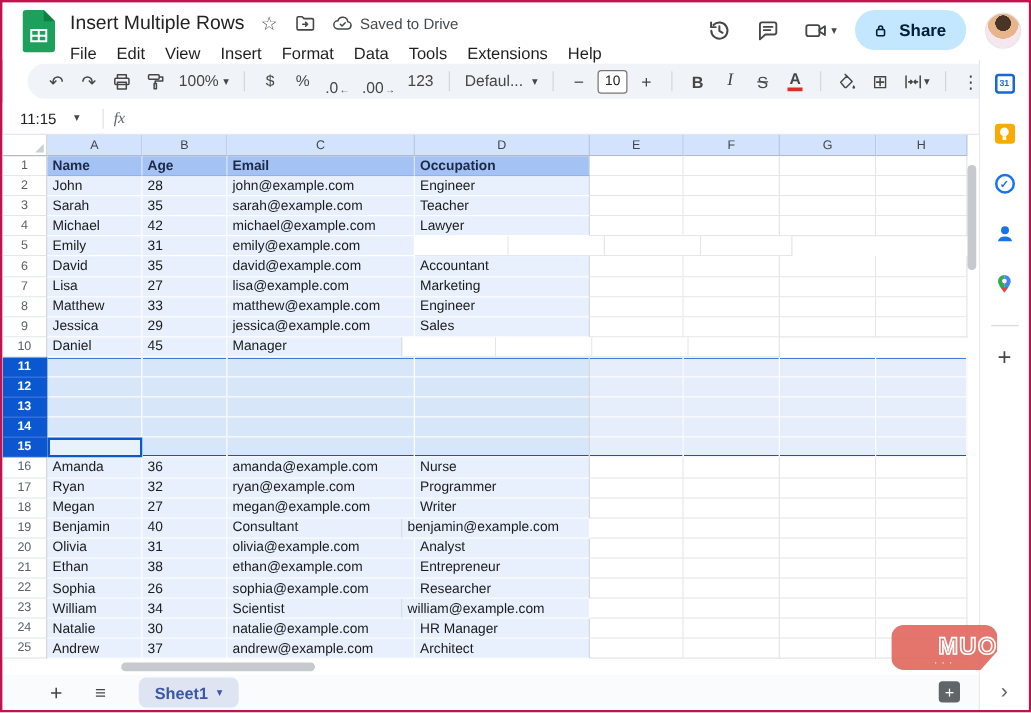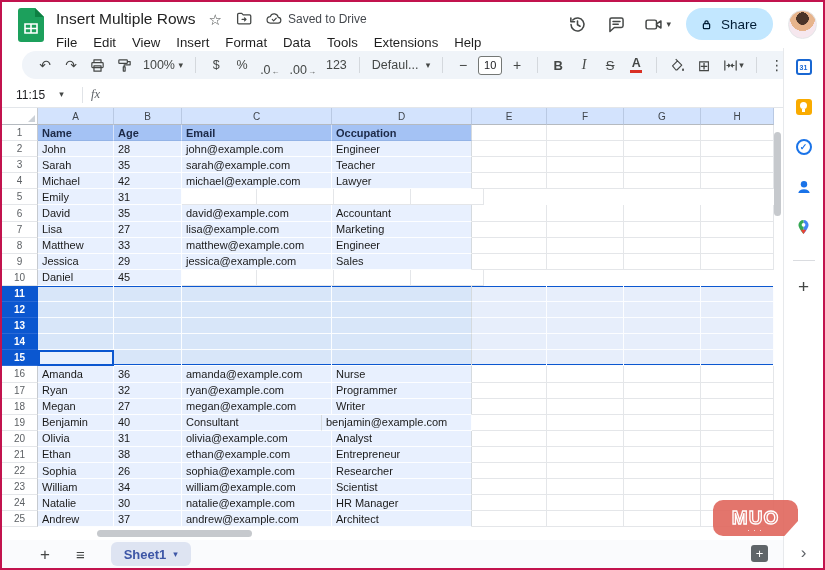--- a/index.html
+++ b/index.html
@@ -15,21 +15,21 @@
   .tb-ic{margin-left:13px;display:flex;align-items:center;color:#444746;}
   .star-g{font-size:15px;color:#444746;line-height:1;}
   .saved{display:flex;align-items:center;gap:5px;margin-left:12px;font-size:12px;color:#45494e;white-space:nowrap;}
   .menu-row{display:flex;align-items:center;height:20px;margin-top:1px;margin-left:-8px;}
   .menu-item{font-size:13.2px;color:#1f1f1f;padding:0 8px;cursor:default;white-space:nowrap;}
   .top-right{margin-left:auto;display:flex;align-items:center;gap:15px;margin-top:6px;margin-right:6px;}
   .tr-ic{width:24px;height:24px;display:flex;align-items:center;justify-content:center;}
   .cam-grp{display:flex;align-items:center;gap:2px;}
   .caret{font-size:9px;color:#444746;line-height:1;}
   .share-btn{display:flex;align-items:center;gap:7px;background:#c2e7ff;border-radius:16px;height:32px;padding:0 16px 0 13px;}
-  .share-label{font-size:13.5px;font-weight:400;color:#001d35;}
+  .share-label{font-size:13.5px;font-weight:700;color:#001d35;}
   .avatar{width:29px;height:29px;border-radius:50%;background:
     radial-gradient(circle at 50% 28%, #4a3428 0 26%, #e7b48c 27% 52%, #f6e7ee 53%);
     border:1px solid #e4e6e8;}
 
   
   .body-row{display:flex;height:calc(570px - 4px - 46px);}
   .main-col{width:781px;display:flex;flex-direction:column;}
   .side-panel{width:40px;border-left:1px solid #e7e9ec;background:#fff;display:flex;flex-direction:column;align-items:center;padding-top:10px;}
   .sp-ic{width:18px;height:18px;margin-bottom:22px;display:flex;align-items:center;justify-content:center;flex:0 0 auto;}
   .cal-ic{width:16px;height:16px;border:2px solid #1967d2;border-radius:3px;background:#fff;display:flex;align-items:center;justify-content:center;font-size:7px;font-weight:bold;color:#1967d2;}
@@ -92,21 +92,21 @@
   .bottom-bar{height:28px;background:#fafbfd;display:flex;align-items:center;padding-left:38px;gap:26px;}
   .bb-plus{font-size:17px;color:#444746;line-height:1;}
   .bb-menu{font-size:15px;color:#444746;line-height:1;}
   .sheet-tab{display:flex;align-items:center;gap:7px;height:24px;padding:0 13px;background:#dee4f2;border-radius:6px;}
   .sheet-tab .lbl{font-size:13px;font-weight:bold;color:#3d56a6;}
   .sheet-tab .caret{color:#3d56a6;}
 
   
   .watermark{position:absolute;left:711px;top:498px;width:85px;height:36px;background:rgba(224,102,92,0.9);
     border-radius:10px;clip-path:polygon(0 0,100% 0,100% 58%,84% 100%,0 100%);
-    display:flex;align-items:center;justify-content:center;}
+    display:flex;align-items:center;justify-content:flex-end;}
   .wm-text{font-size:19px;font-weight:800;letter-spacing:1px;color:transparent;-webkit-text-stroke:1.3px #ffffff;}
   .wm-dots{position:absolute;bottom:1px;left:34px;font-size:9px;letter-spacing:3px;color:rgba(255,255,255,0.85);}
   .dark-plus{position:absolute;left:749px;top:543px;width:17px;height:17px;background:#5f6569;border-radius:3px;color:#fff;font-size:13px;display:flex;align-items:center;justify-content:center;line-height:1;}
 
   svg{display:block;}
 </style>
 </head>
 <body>
 
 <div class="app">
@@ -320,20 +320,21 @@
               <div class="cell c-data c-dlast" style="width:140px">Lawyer</div>
               <div class="cell c-plain" style="width:75px"></div>
               <div class="cell c-plain" style="width:77px"></div>
               <div class="cell c-plain" style="width:77px"></div>
               <div class="cell c-plain" style="width:73px"></div>
             </div>
             <div class="grid-row">
               <div class="rowh">5</div>
               <div class="cell c-data" style="width:76px">Emily</div>
               <div class="cell c-data" style="width:68px">31</div>
+              <div class="cell c-data" style="width:150px">emily@example.com</div>
               <div class="cell c-plain" style="width:75px"></div>
               <div class="cell c-plain" style="width:77px"></div>
               <div class="cell c-plain" style="width:77px"></div>
               <div class="cell c-plain" style="width:73px"></div>
             </div>
             <div class="grid-row">
               <div class="rowh">6</div>
               <div class="cell c-data" style="width:76px">David</div>
               <div class="cell c-data" style="width:68px">35</div>
               <div class="cell c-data" style="width:150px">david@example.com</div>
@@ -373,20 +374,21 @@
               <div class="cell c-data c-dlast" style="width:140px">Sales</div>
               <div class="cell c-plain" style="width:75px"></div>
               <div class="cell c-plain" style="width:77px"></div>
               <div class="cell c-plain" style="width:77px"></div>
               <div class="cell c-plain" style="width:73px"></div>
             </div>
             <div class="grid-row">
               <div class="rowh">10</div>
               <div class="cell c-data" style="width:76px">Daniel</div>
               <div class="cell c-data" style="width:68px">45</div>
+              <div class="cell c-data c-dlast" style="width:140px">Manager</div>
               <div class="cell c-plain" style="width:75px"></div>
               <div class="cell c-plain" style="width:77px"></div>
               <div class="cell c-plain" style="width:77px"></div>
               <div class="cell c-plain" style="width:73px"></div>
             </div>
             <div class="grid-row sel sel-first">
               <div class="rowh rowh-sel">11</div>
               <div class="cell c-data" style="width:76px"></div>
               <div class="cell c-data" style="width:68px"></div>
               <div class="cell c-data" style="width:150px"></div>
@@ -514,22 +516,22 @@
               <div class="cell c-data c-dlast" style="width:140px">Researcher</div>
               <div class="cell c-plain" style="width:75px"></div>
               <div class="cell c-plain" style="width:77px"></div>
               <div class="cell c-plain" style="width:77px"></div>
               <div class="cell c-plain" style="width:73px"></div>
             </div>
             <div class="grid-row">
               <div class="rowh">23</div>
               <div class="cell c-data" style="width:76px">William</div>
               <div class="cell c-data" style="width:68px">34</div>
+              <div class="cell c-data c-dlast" style="width:140px">Scientist</div>
               <div class="cell c-data" style="width:150px">william@example.com</div>
-              <div class="cell c-data c-dlast" style="width:140px">Scientist</div>
               <div class="cell c-plain" style="width:75px"></div>
               <div class="cell c-plain" style="width:77px"></div>
               <div class="cell c-plain" style="width:77px"></div>
               <div class="cell c-plain" style="width:73px"></div>
             </div>
             <div class="grid-row">
               <div class="rowh">24</div>
               <div class="cell c-data" style="width:76px">Natalie</div>
               <div class="cell c-data" style="width:68px">30</div>
               <div class="cell c-data" style="width:150px">natalie@example.com</div>

